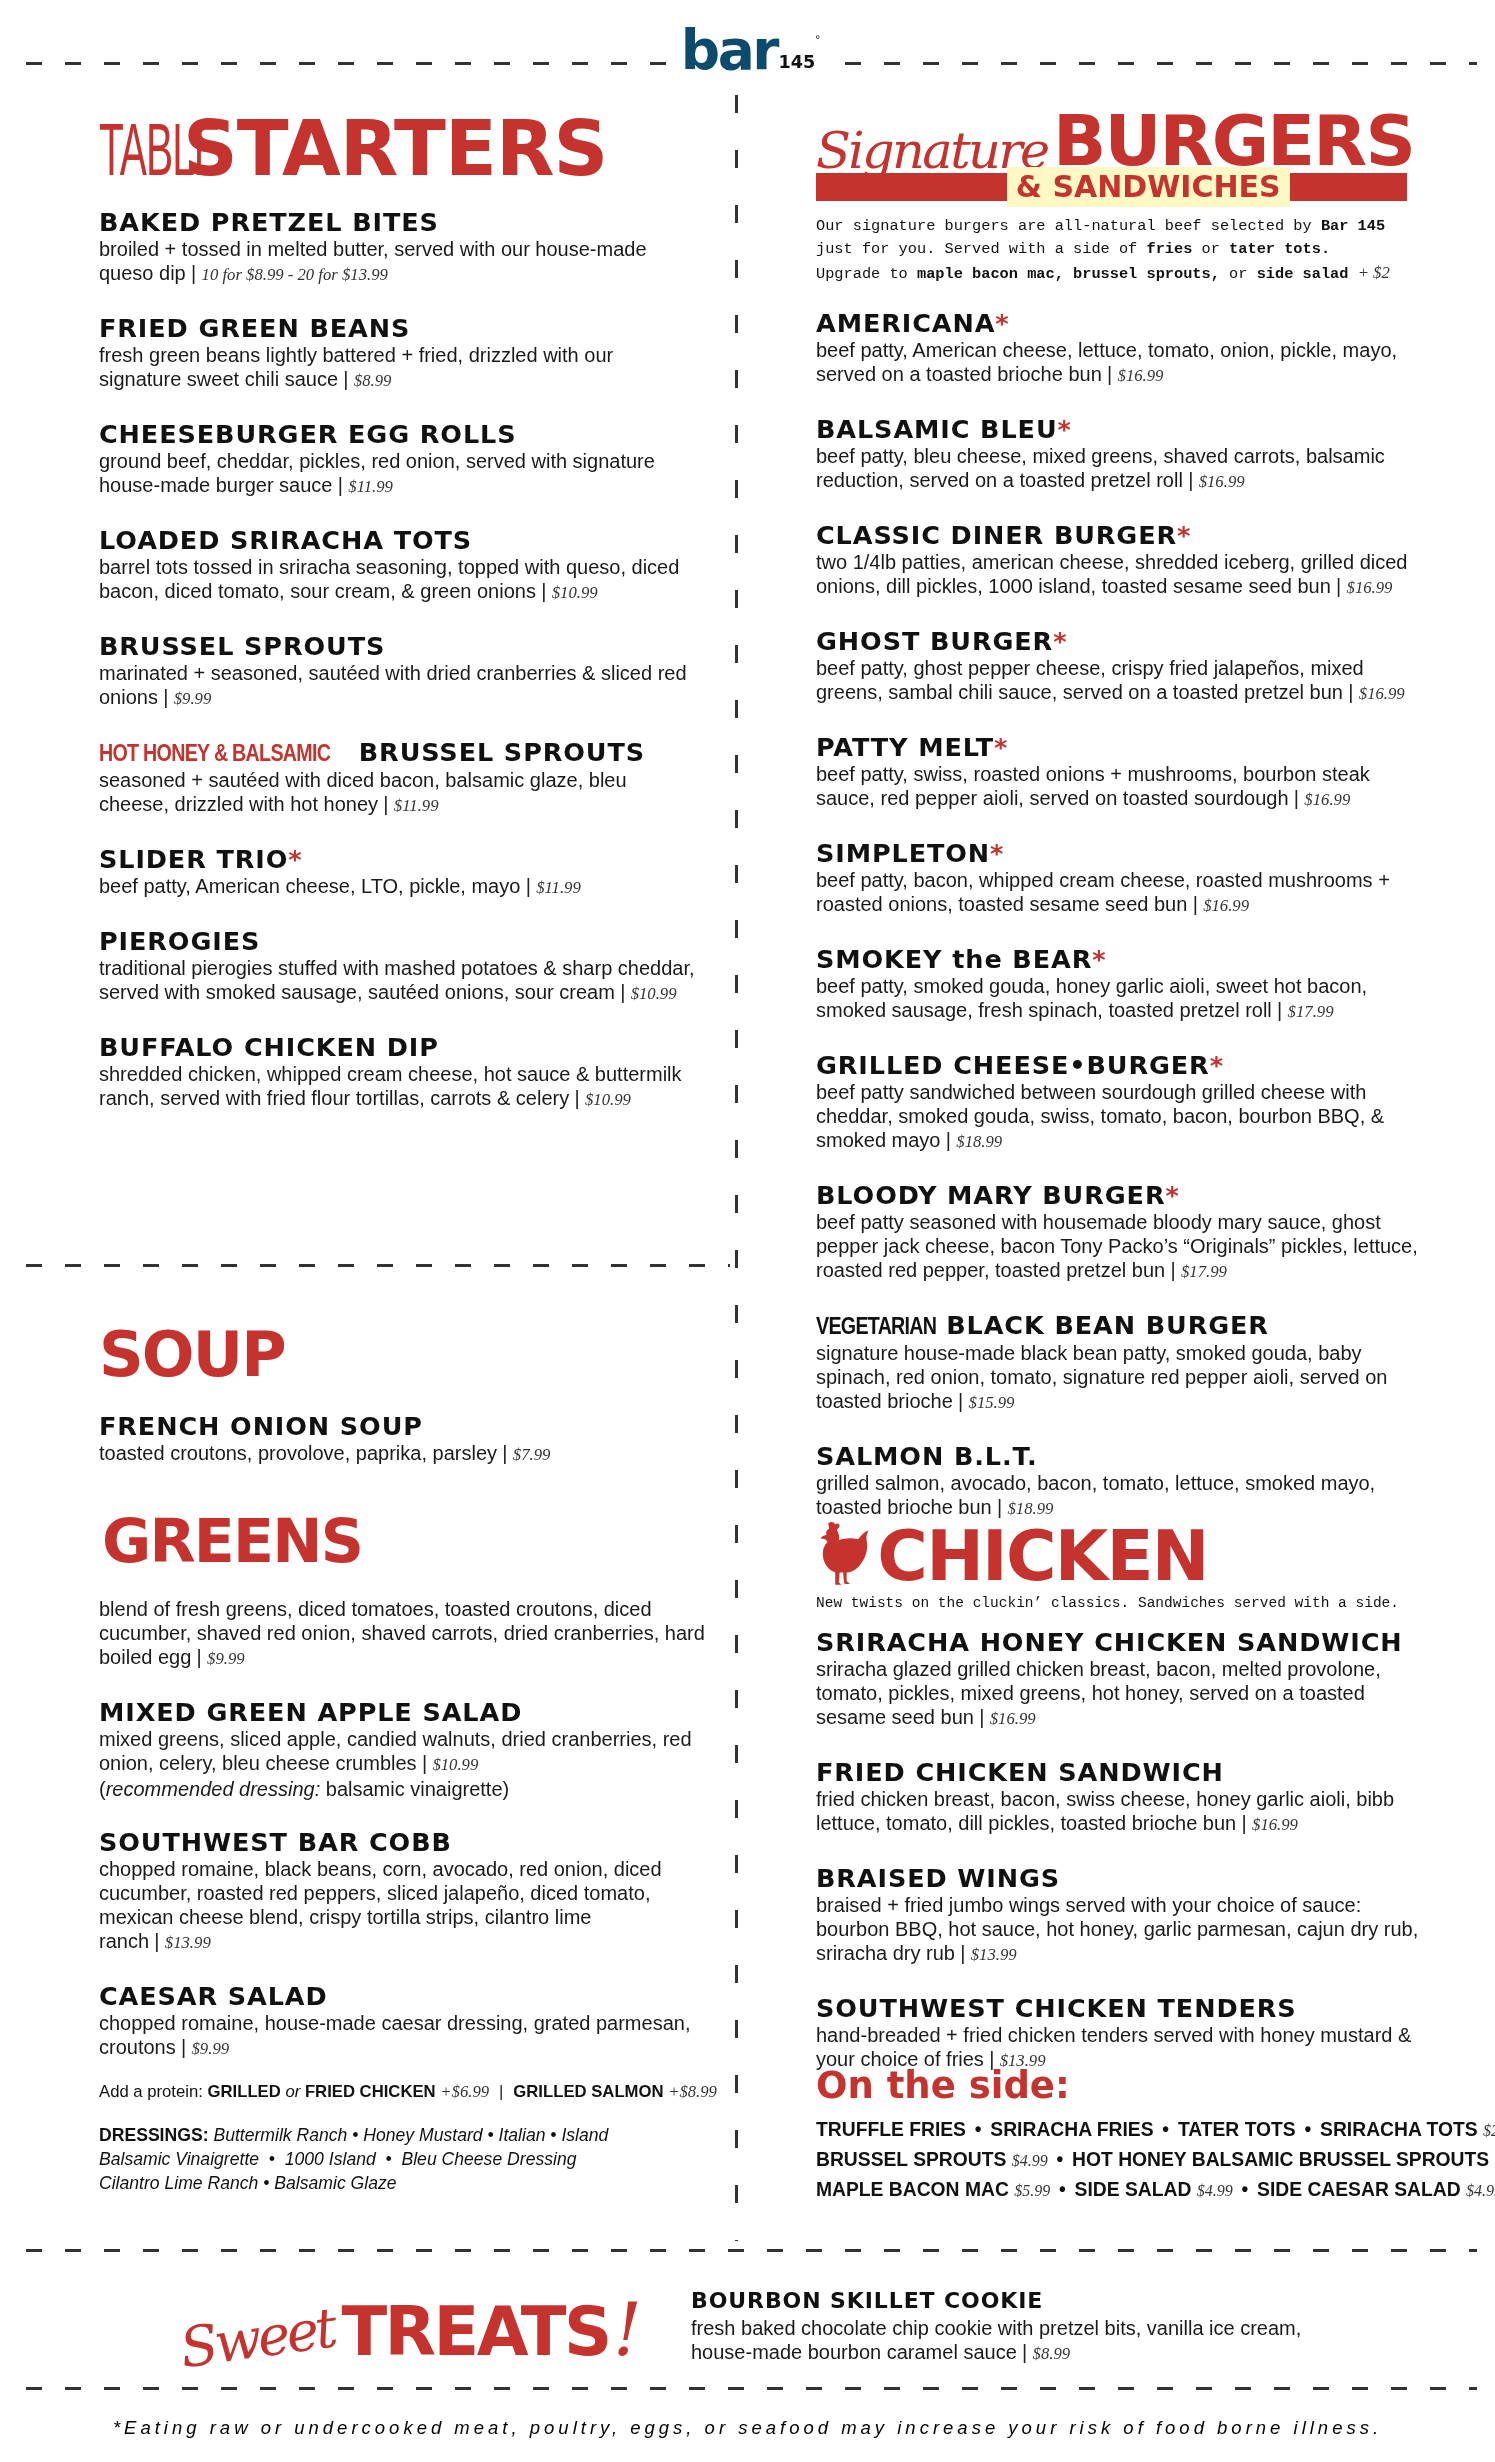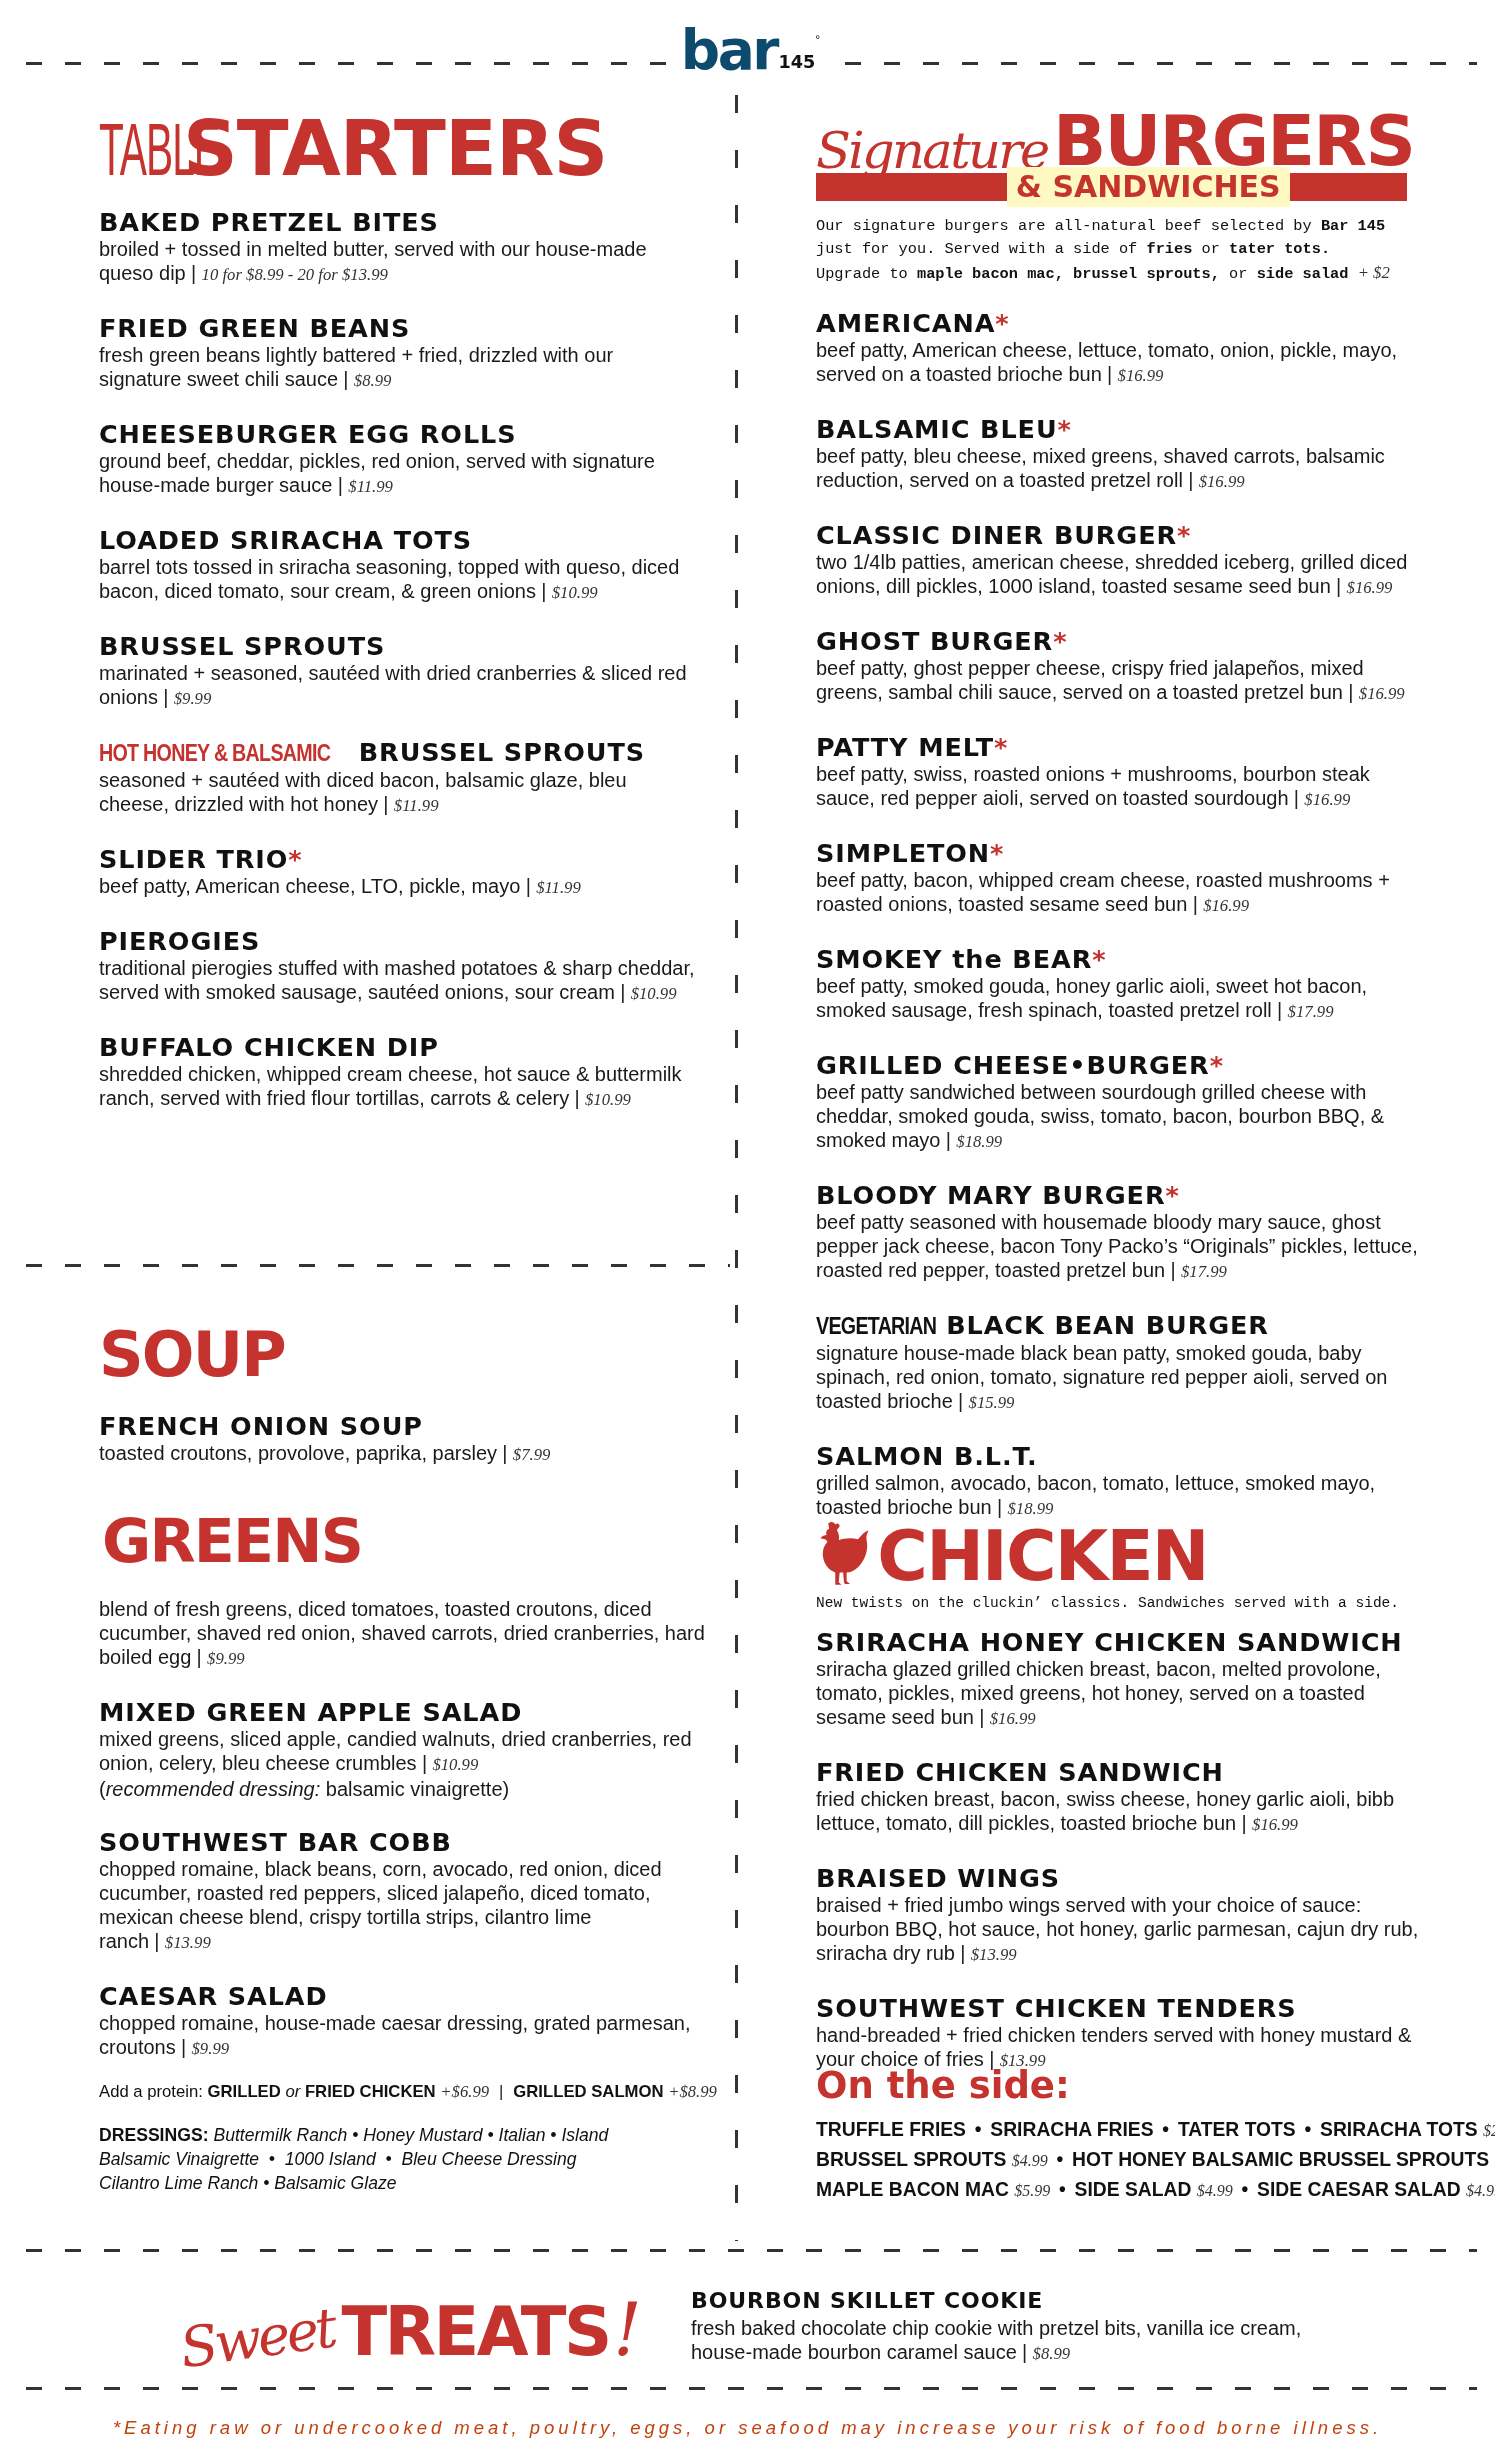--- a/index.html
+++ b/index.html
@@ -43,21 +43,21 @@
   .protein { font-family: "Liberation Sans", sans-serif; font-size: 16.7px; color: #111; }
   .protein b { font-weight: bold; }
   .dressings { font-family: "Liberation Sans", sans-serif; font-size: 17.6px; line-height: 24px; font-style: italic; color: #111; }
   .dressings b { font-style: normal; font-weight: bold; }
 
   .sides-title { font-family: "DejaVu Sans", sans-serif; font-weight: bold; font-size: 37px; color: #c4332e; line-height: 1; }
   .sides-line { font-family: "Liberation Sans", sans-serif; font-weight: bold; font-size: 19.3px; line-height: 29px; color: #111; white-space: nowrap; letter-spacing: 0px; }
   .sides-line .price { font-weight: normal; font-size: 16px; }
   .bullet { margin: 0 8.8px; }
 
-  .footer { position: absolute; left: 0; width: 1495px; top: 2417px; text-align: center; font-family: "Liberation Sans", sans-serif; font-style: italic; font-size: 18.5px; letter-spacing: 4px; color: #c2410c; }
+  .footer { position: absolute; left: 0; width: 1495px; top: 2417px; text-align: center; font-family: "Liberation Sans", sans-serif; font-style: italic; font-size: 18.5px; letter-spacing: 4px; color: #000000; }
 
   .banner { position: absolute; left: 816px; top: 173px; width: 591px; height: 28px; background: #c4332e; }
   .banner-text { position: absolute; left: 1007px; top: 167px; height: 40px; padding: 0 8.8px; background: #fef9c3; color: #c4332e; font-family: "DejaVu Sans", sans-serif; font-weight: bold; font-size: 30px; line-height: 40px; white-space: nowrap; }
   .script { font-family: "DejaVu Serif", serif; font-style: italic; font-weight: normal; color: #c4332e; }
 </style>
 </head>
 <body>
 
 <div class="hdash" style="left:26px; top:62px; width:1451px;"></div>
 <div class="logo">

